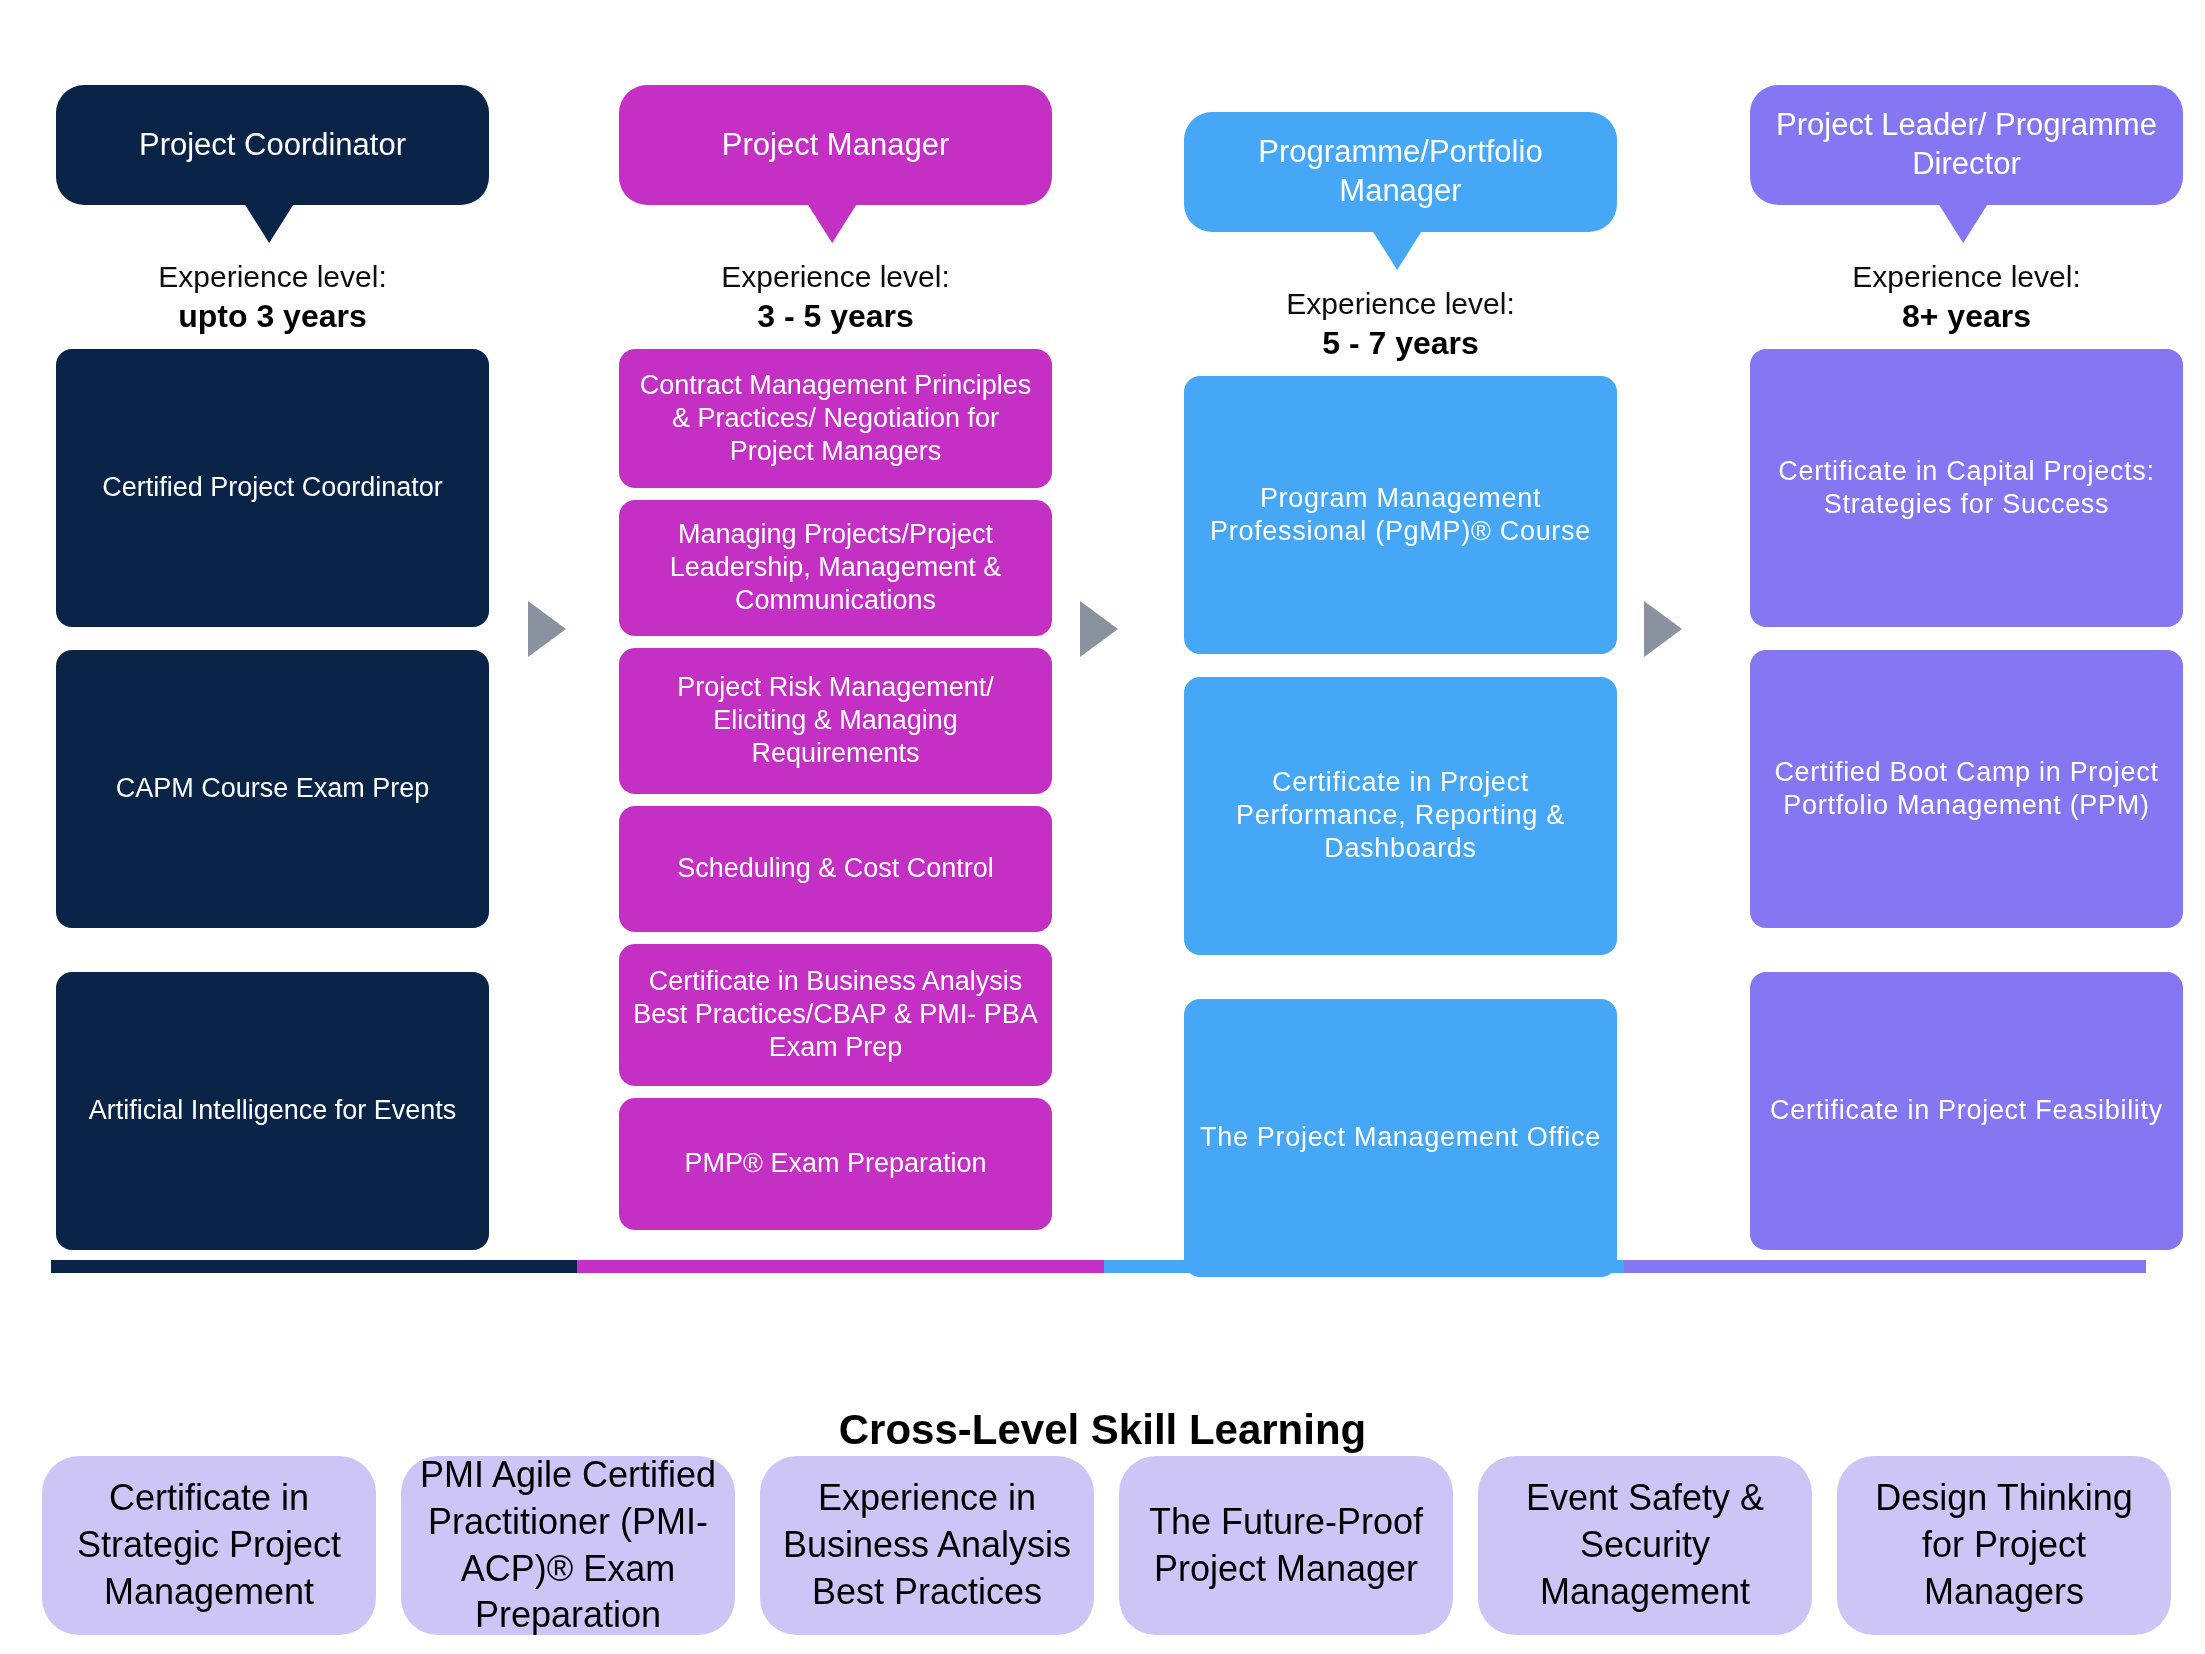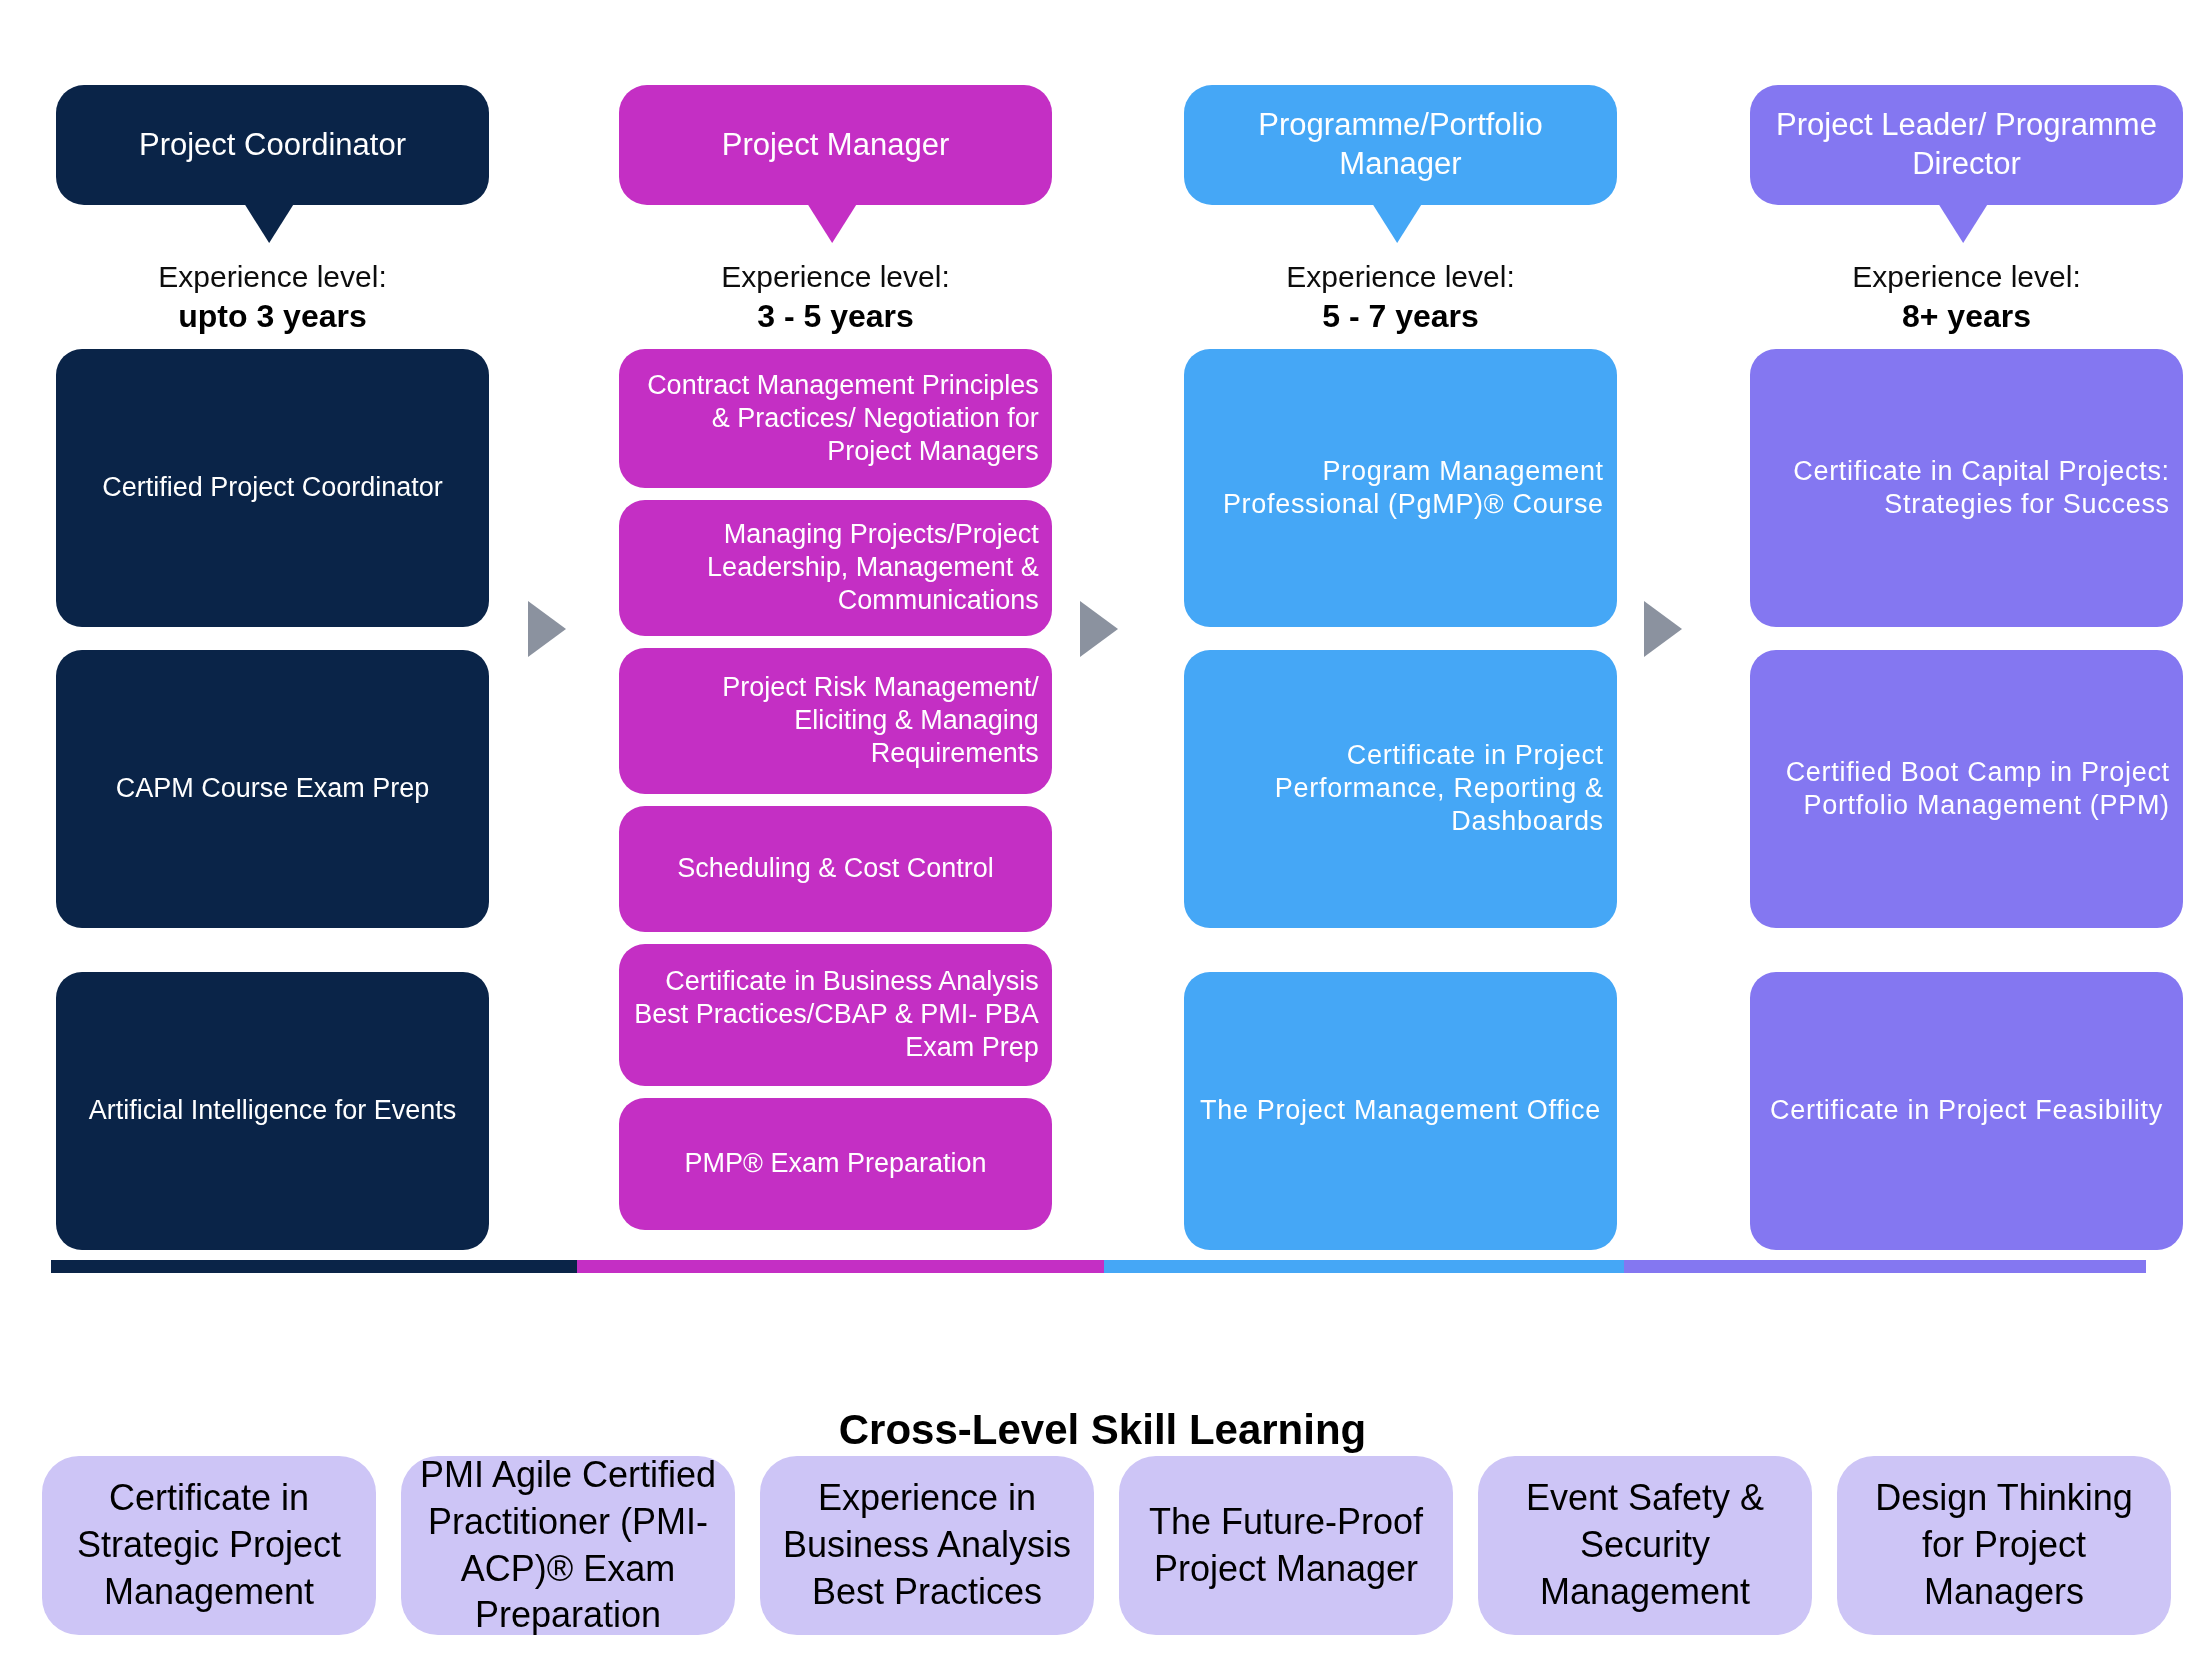--- a/index.html
+++ b/index.html
@@ -5,42 +5,42 @@
   html,body{margin:0;padding:0;}
   body{
     width:2205px;height:1654px;background:#ffffff;
     font-family:"Liberation Sans", sans-serif;
     overflow:hidden;
   }
   .page{position:relative;width:2205px;height:1441px;background:#fff;}
 
   
   .col{position:absolute;top:85px;width:433px;}
-  .col1{left:56px;} .col2{left:619px;} .col3{left:1184px;} .col4{left:1750px;}
+  .col1{left:56px;} .col2{left:619px;} .col3{left:1184px;margin-top:27px;} .col4{left:1750px;}
 
   .bubble{
     position:relative;height:120px;border-radius:28px;background:var(--c);
     color:#fff;display:flex;align-items:center;justify-content:center;
     text-align:center;font-size:31px;line-height:1.25;padding:0 20px;
   }
   .bubble::after{
     content:"";position:absolute;top:100%;left:50%;transform:translateX(-58%);
     width:0;height:0;border:24.5px solid transparent;border-bottom:0;
     border-top:38px solid var(--c);
   }
 
   .exp{margin-top:53px;text-align:center;color:#0d0d0d;font-size:30px;line-height:1.25;}
   .exp .lbl{display:block;}
   .exp .val{display:block;font-weight:bold;font-size:32px;color:#000;}
 
   .courses{margin-top:13.2px;display:flex;flex-direction:column;}
   .course{
-    background:var(--c);border-radius:26px;color:#fff;
+    background:var(--c);border-radius:16px;color:#fff;
     display:flex;align-items:center;justify-content:center;
-    text-align:right;padding:0 13.2px;font-size:27px;line-height:1.22;
+    text-align:center;padding:0 13.2px;font-size:27px;line-height:1.22;
     box-sizing:border-box;
   }
   .tall{height:278px;}
   .m35{margin-top:23px;} .m66{margin-top:44px;} .m18{margin-top:12px;}
   .geo{letter-spacing:0.7px;}   
 
   
   .arrow{
     position:absolute;top:601px;width:0;height:0;
     border-top:28.5px solid transparent;border-bottom:28.5px solid transparent;

